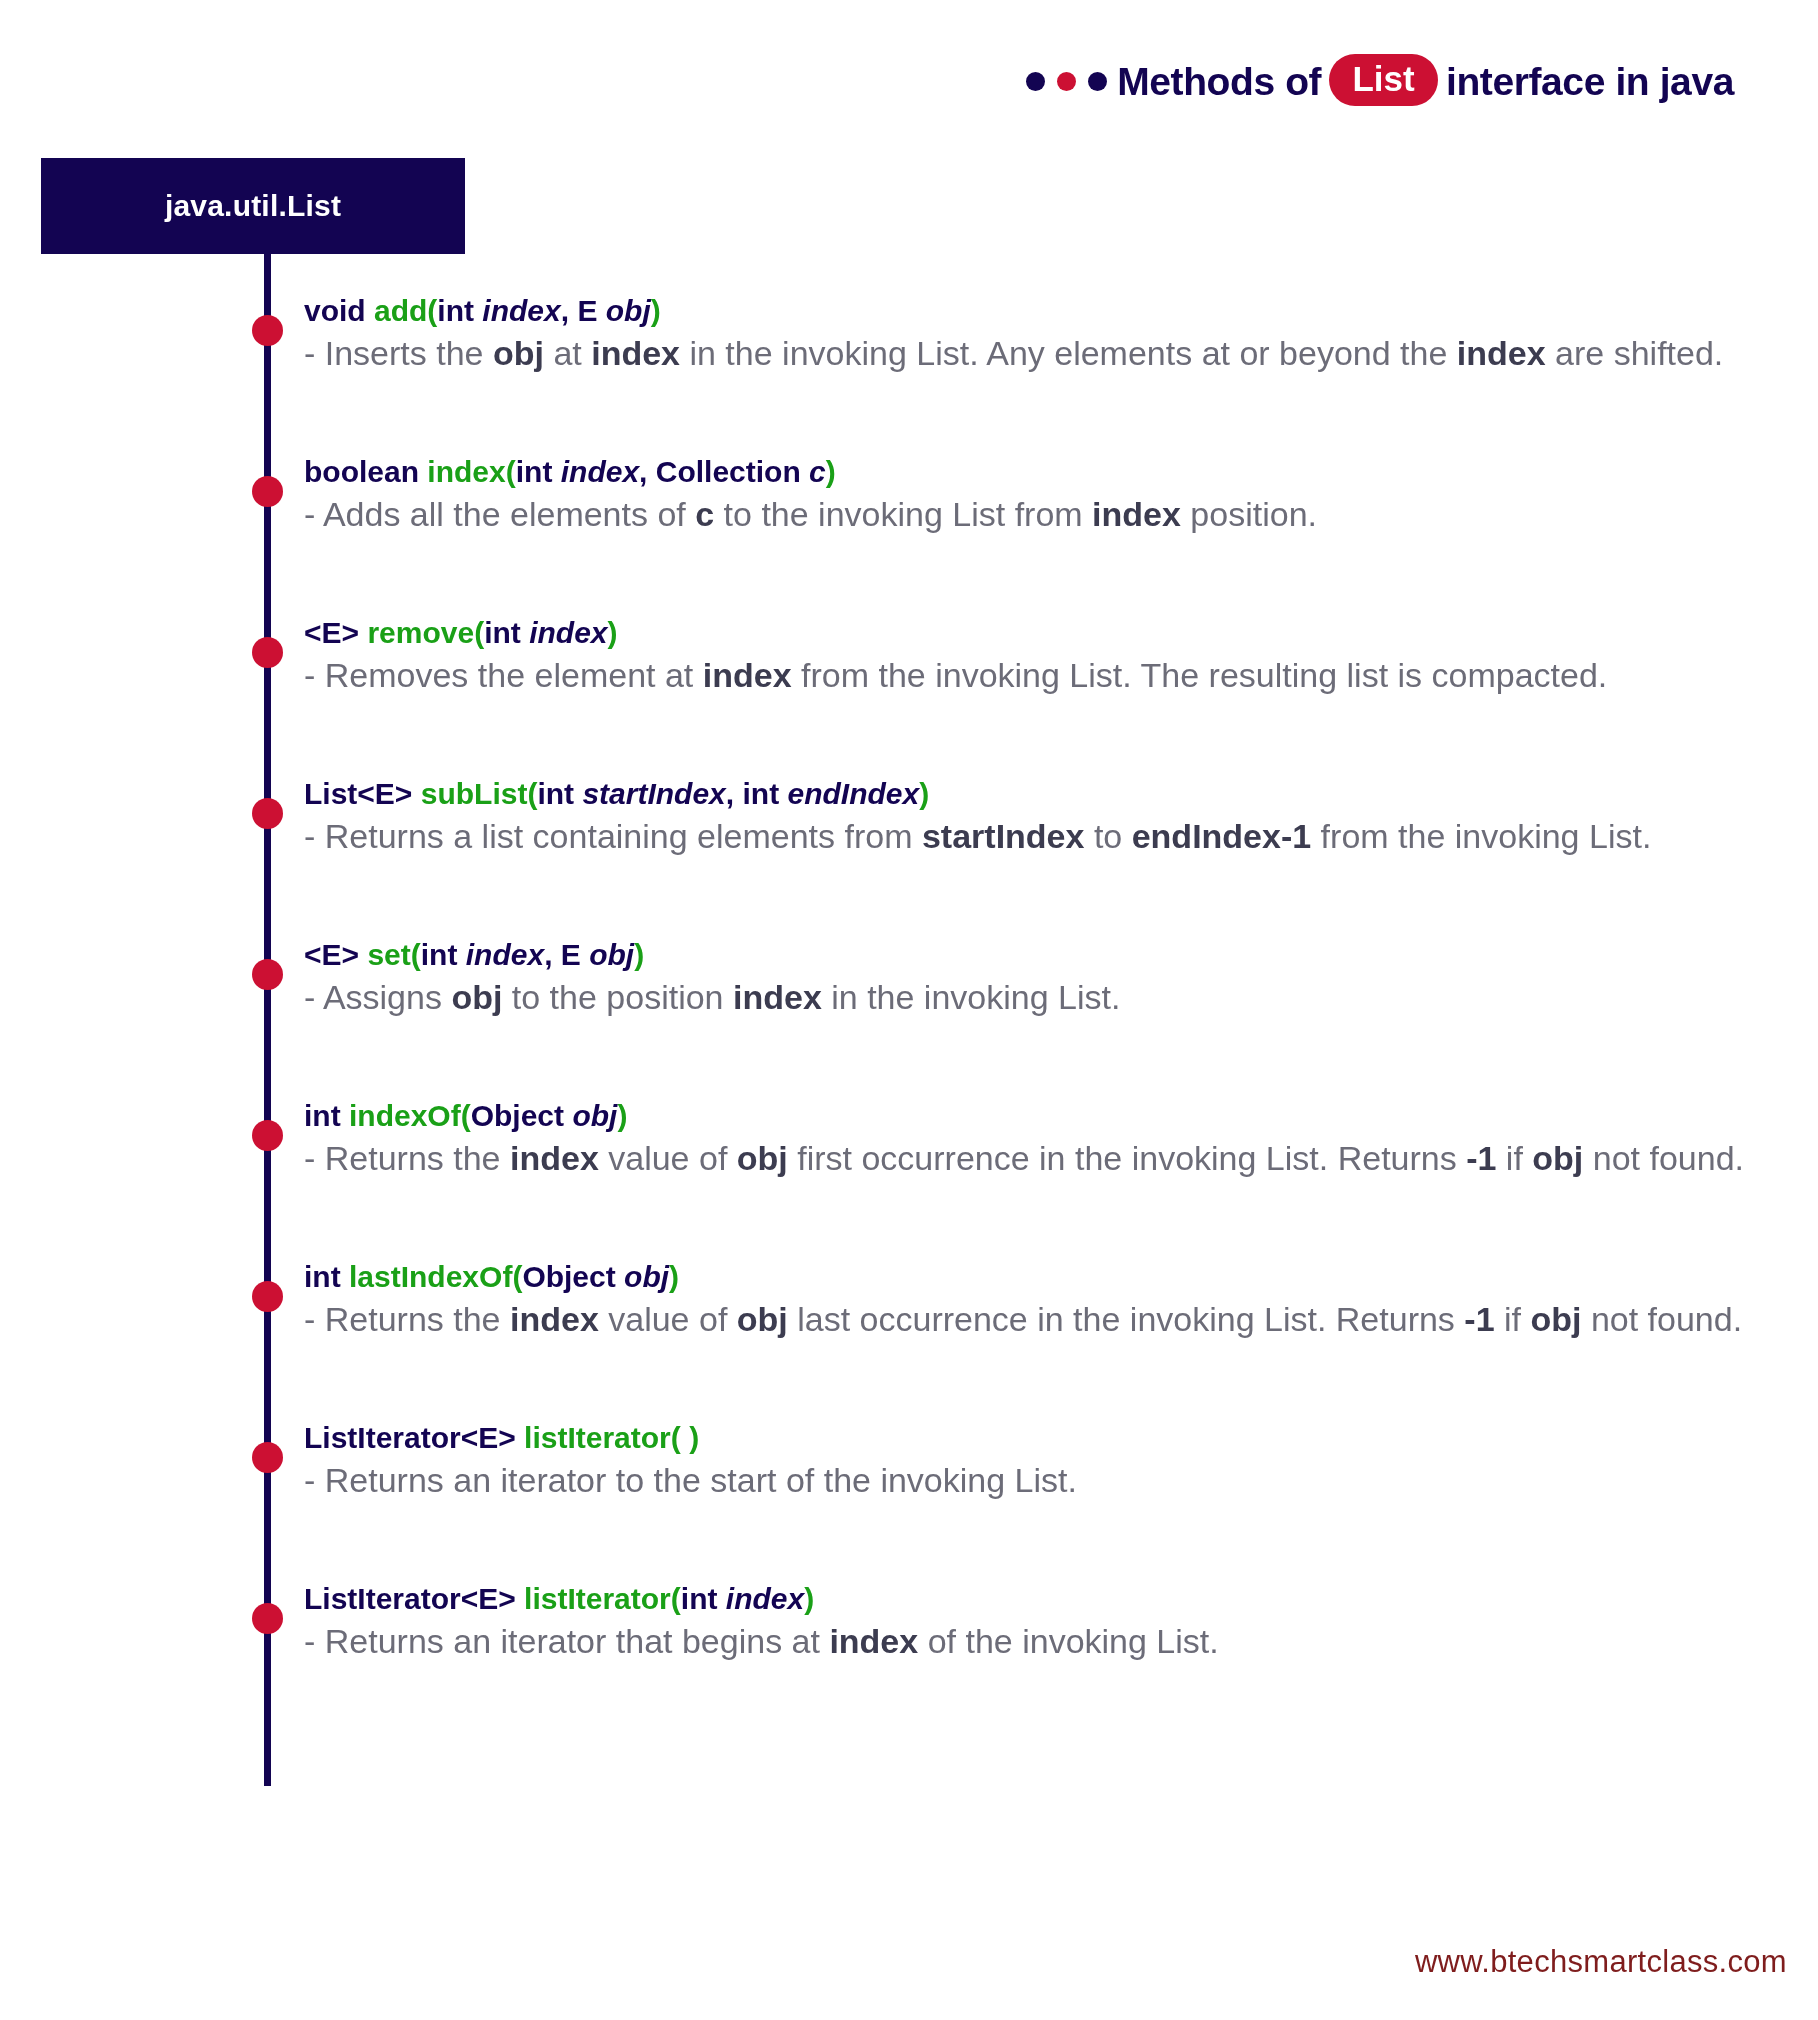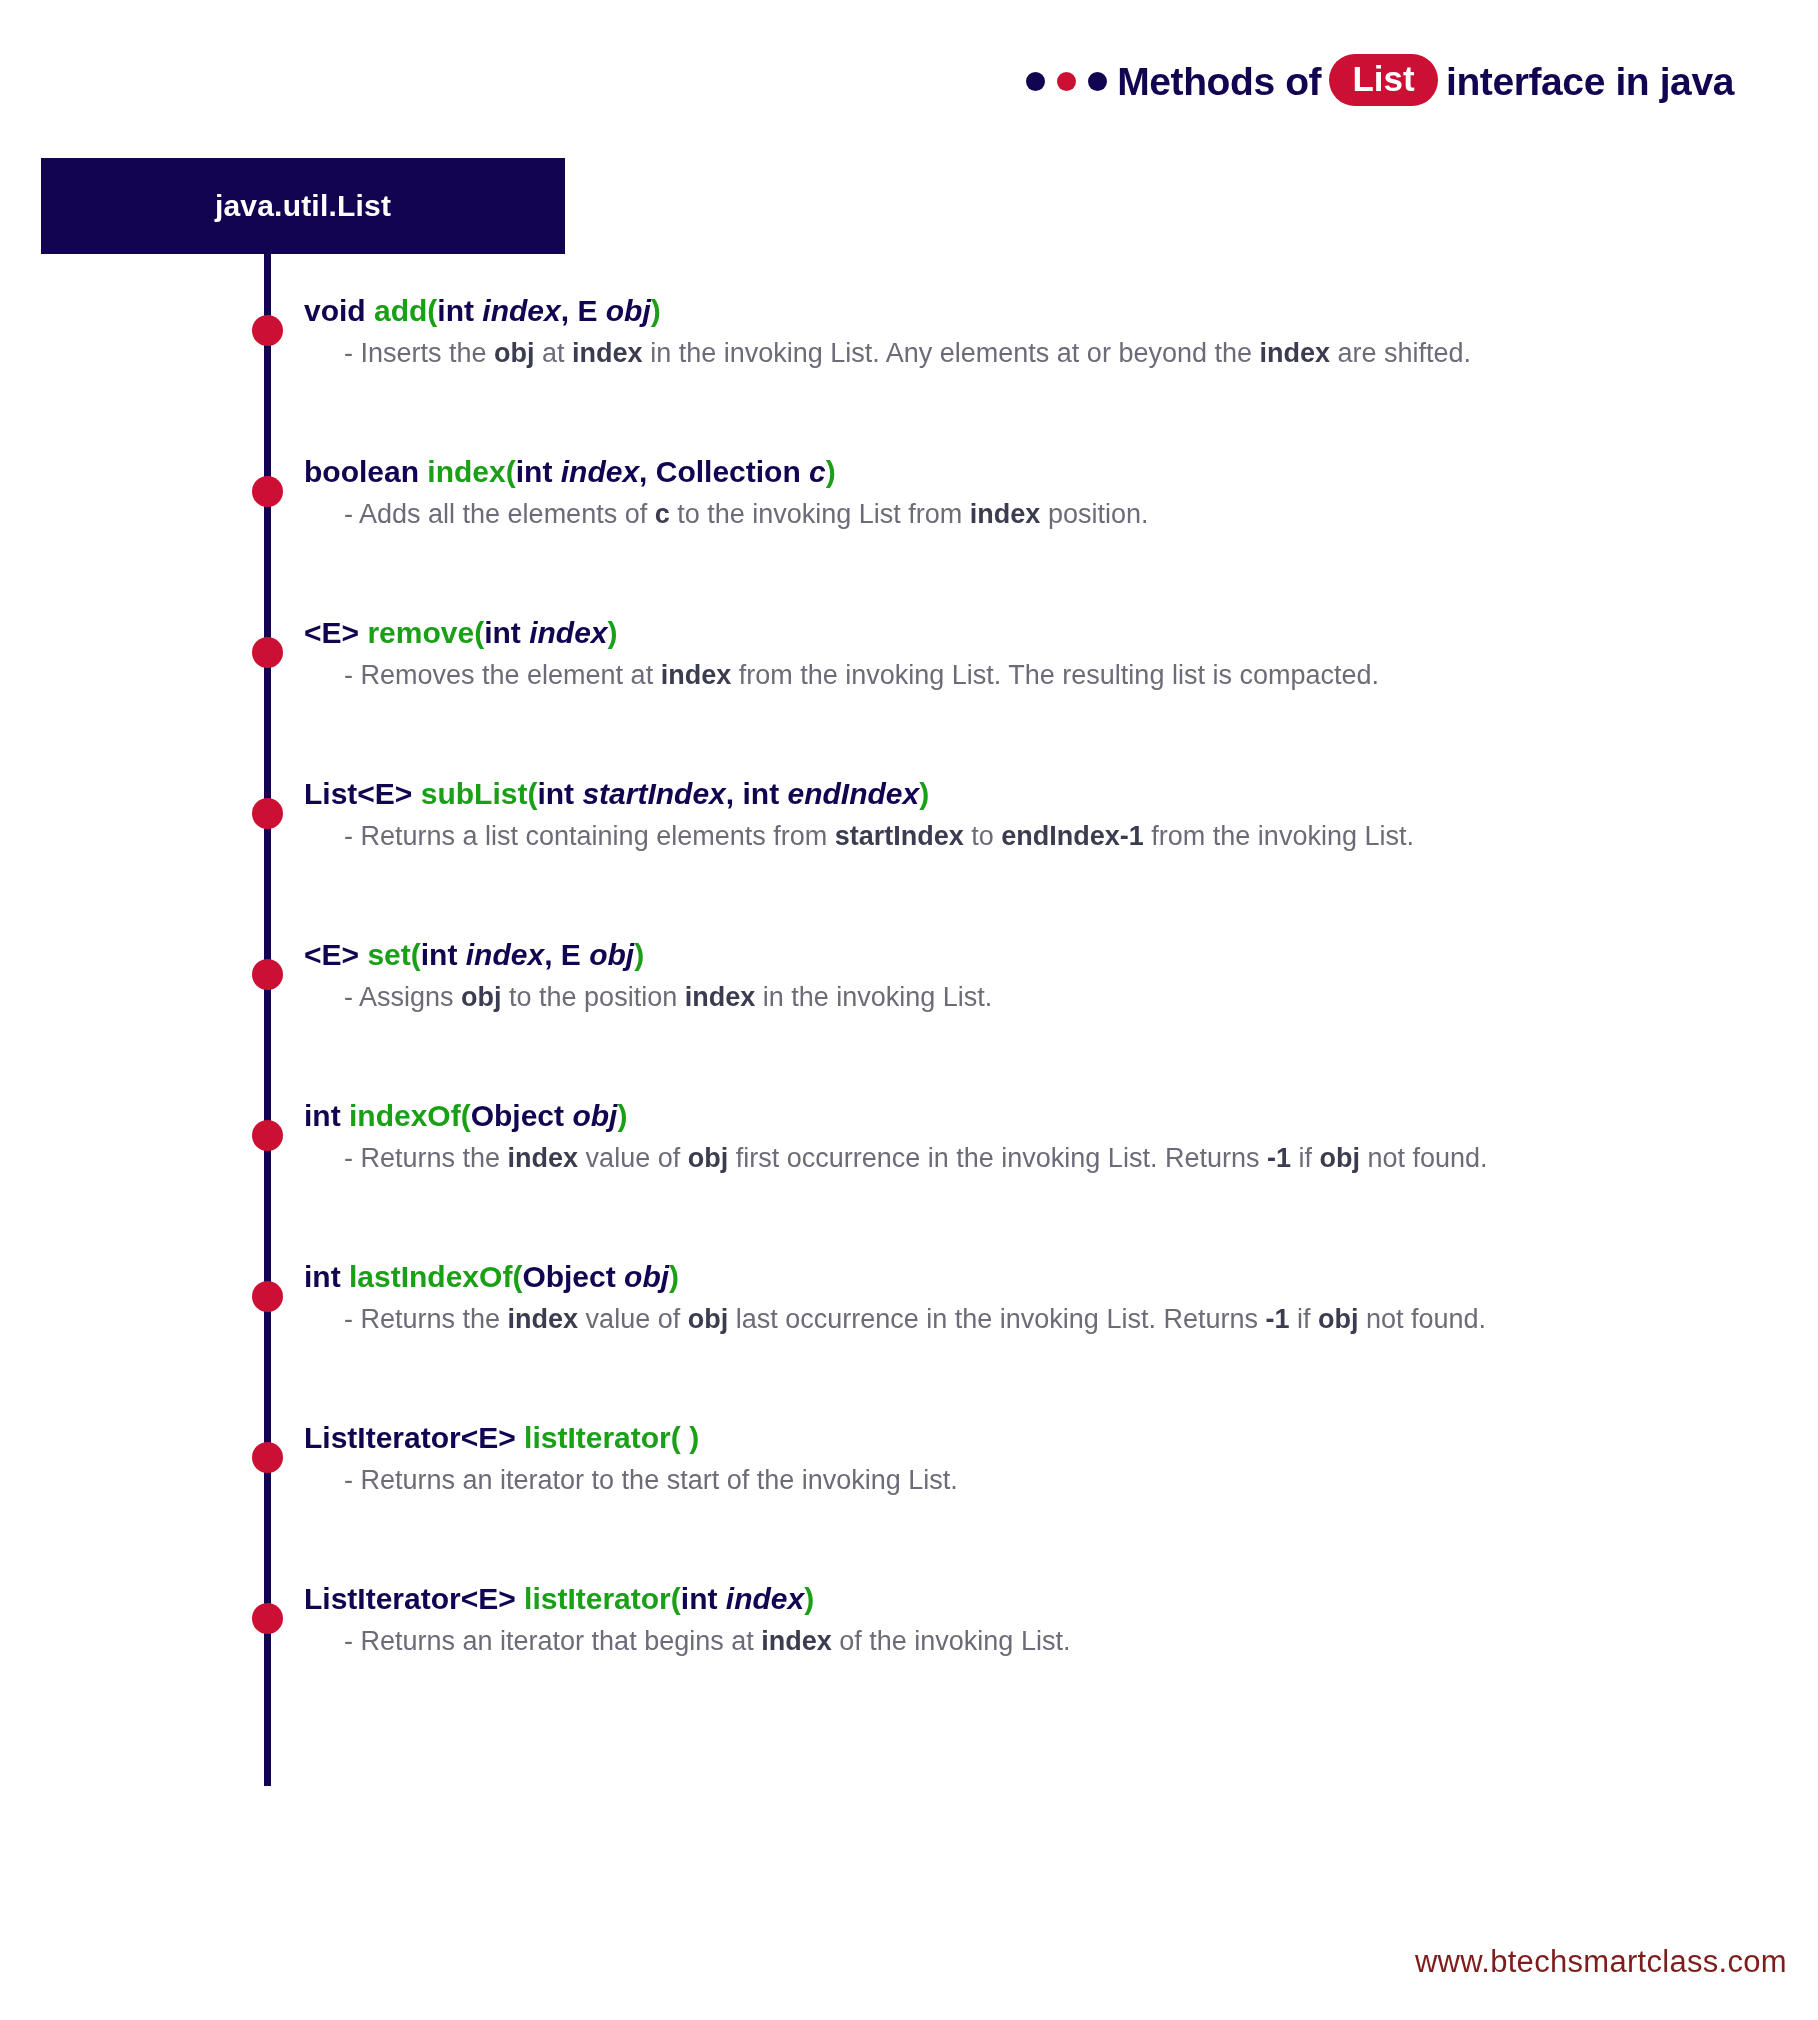--- a/index.html
+++ b/index.html
@@ -59,21 +59,21 @@
     margin: 0 8.3px;
     position: relative;
     top: -1.8px;
   }
 
   
   #class-box {
     position: absolute;
     left: 41px;
     top: 158px;
-    width: 524px;
+    width: 424px;
     height: 96px;
     background: #130452;
     display: flex;
     align-items: center;
     justify-content: center;
   }
   #class-box .label {
     color: #ffffff;
     font-size: 30px;
     font-weight: bold;
@@ -124,27 +124,26 @@
     white-space: nowrap;
   }
   .sig .rtype { color: #130452; }
   .sig .mname { color: #1aa017; }
   .sig .paren { color: #1aa017; }
   .sig .ptype { color: #130452; }
   .sig .pname { color: #130452; font-style: italic; }
   .sig .comma { color: #130452; }
 
   .desc {
-    font-size: 27px;
+    font-size: 34px;
     color: #6c6c78;
     line-height: 39px;
     margin-top: 1.8px;
     white-space: nowrap;
     font-weight: normal;
-    margin-left: 40px;
   }
   .desc b { color: #3c3c50; font-weight: bold; }
 
   
   #footer {
     position: absolute;
     right: 31px;
     bottom: 40px;
     font-size: 31px;
     color: #7f1d1d;

